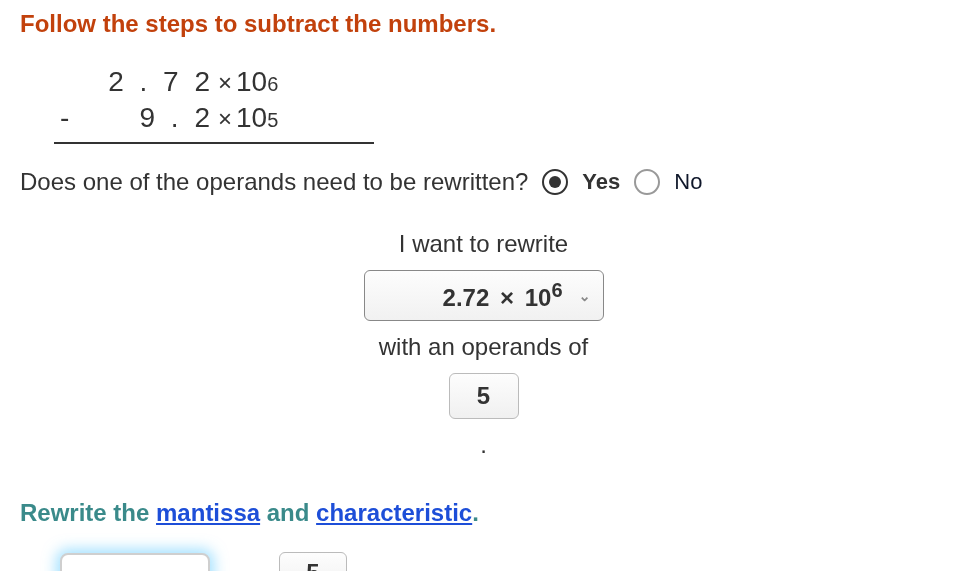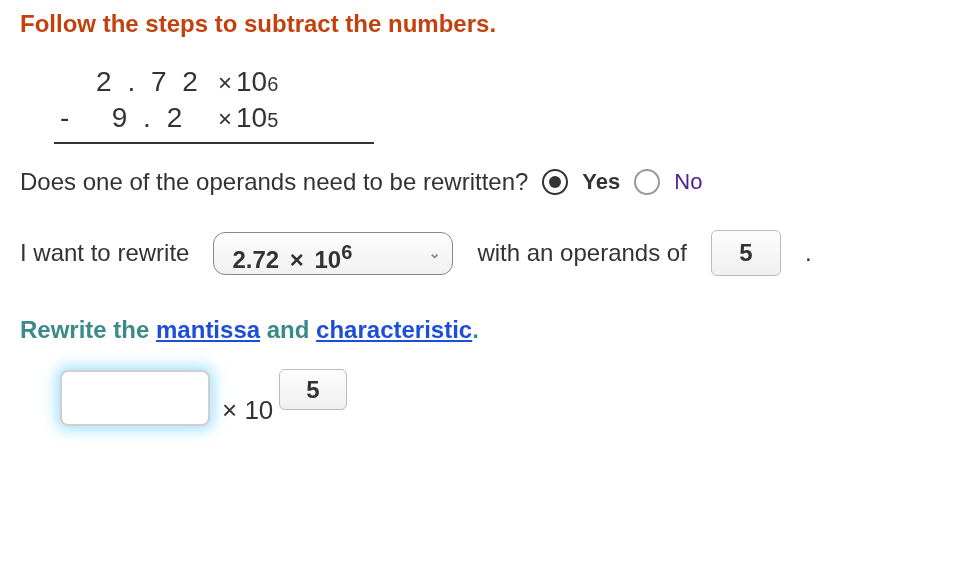--- a/index.html
+++ b/index.html
@@ -23,21 +23,21 @@
     margin-left: 40px;
     margin-bottom: 8px;
     font-family: "Segoe UI", Arial, sans-serif;
   }
   .row1, .row2 {
     display: flex;
     align-items: baseline;
     letter-spacing: 4px;
   }
   .row2 { margin-top: 4px; }
-  .num-col { width: 130px; text-align: center; }
+  .num-col { width: 130px; text-align: right; }
   .minus { width: 24px; display: inline-block; text-align: left; }
   .mult { font-size: 24px; margin: 0 4px; letter-spacing: 0; }
   .base { font-size: 28px; letter-spacing: 0; }
   .sup { font-size: 20px; vertical-align: super; letter-spacing: 0; }
   .hr {
     border: none;
     border-top: 2px solid #333;
     width: 320px;
     margin: 6px 0 24px 34px;
   }
@@ -59,40 +59,41 @@
     cursor: pointer;
   }
   .radio.selected { border-color: #333; }
   .radio.selected::after {
     content: "";
     width: 12px; height: 12px;
     border-radius: 50%;
     background: #333;
   }
   .radio-label { font-size: 22px; }
-  .radio-label.dim { color: #4c1d95; }
+  .radio-label.dim { color: #0f172a; }
   .radio-label.bold { font-weight: 700; }
   .line2 {
     font-size: 24px;
     display: flex;
     align-items: center;
-    gap: 24px;
+    gap: 12px;
     margin-bottom: 40px;
     flex-wrap: nowrap;
+    flex-direction: column;
   }
   .dropdown {
     border: 1.5px solid #888;
-    border-radius: 12px;
+    border-radius: 6px;
     background: linear-gradient(#fdfdfd,#f1f1f1);
-    padding: 8px 40px 0 18px;
+    padding: 8px 40px 8px 18px;
     font-size: 24px;
     font-weight: 700;
     position: relative;
     min-width: 240px;
-    text-align: left;
+    text-align: right;
     cursor: pointer;
   }
   .dropdown .chev {
     position: absolute;
     right: 12px;
     top: 50%;
     transform: translateY(-50%);
     color: #888;
     font-size: 14px;
   }

